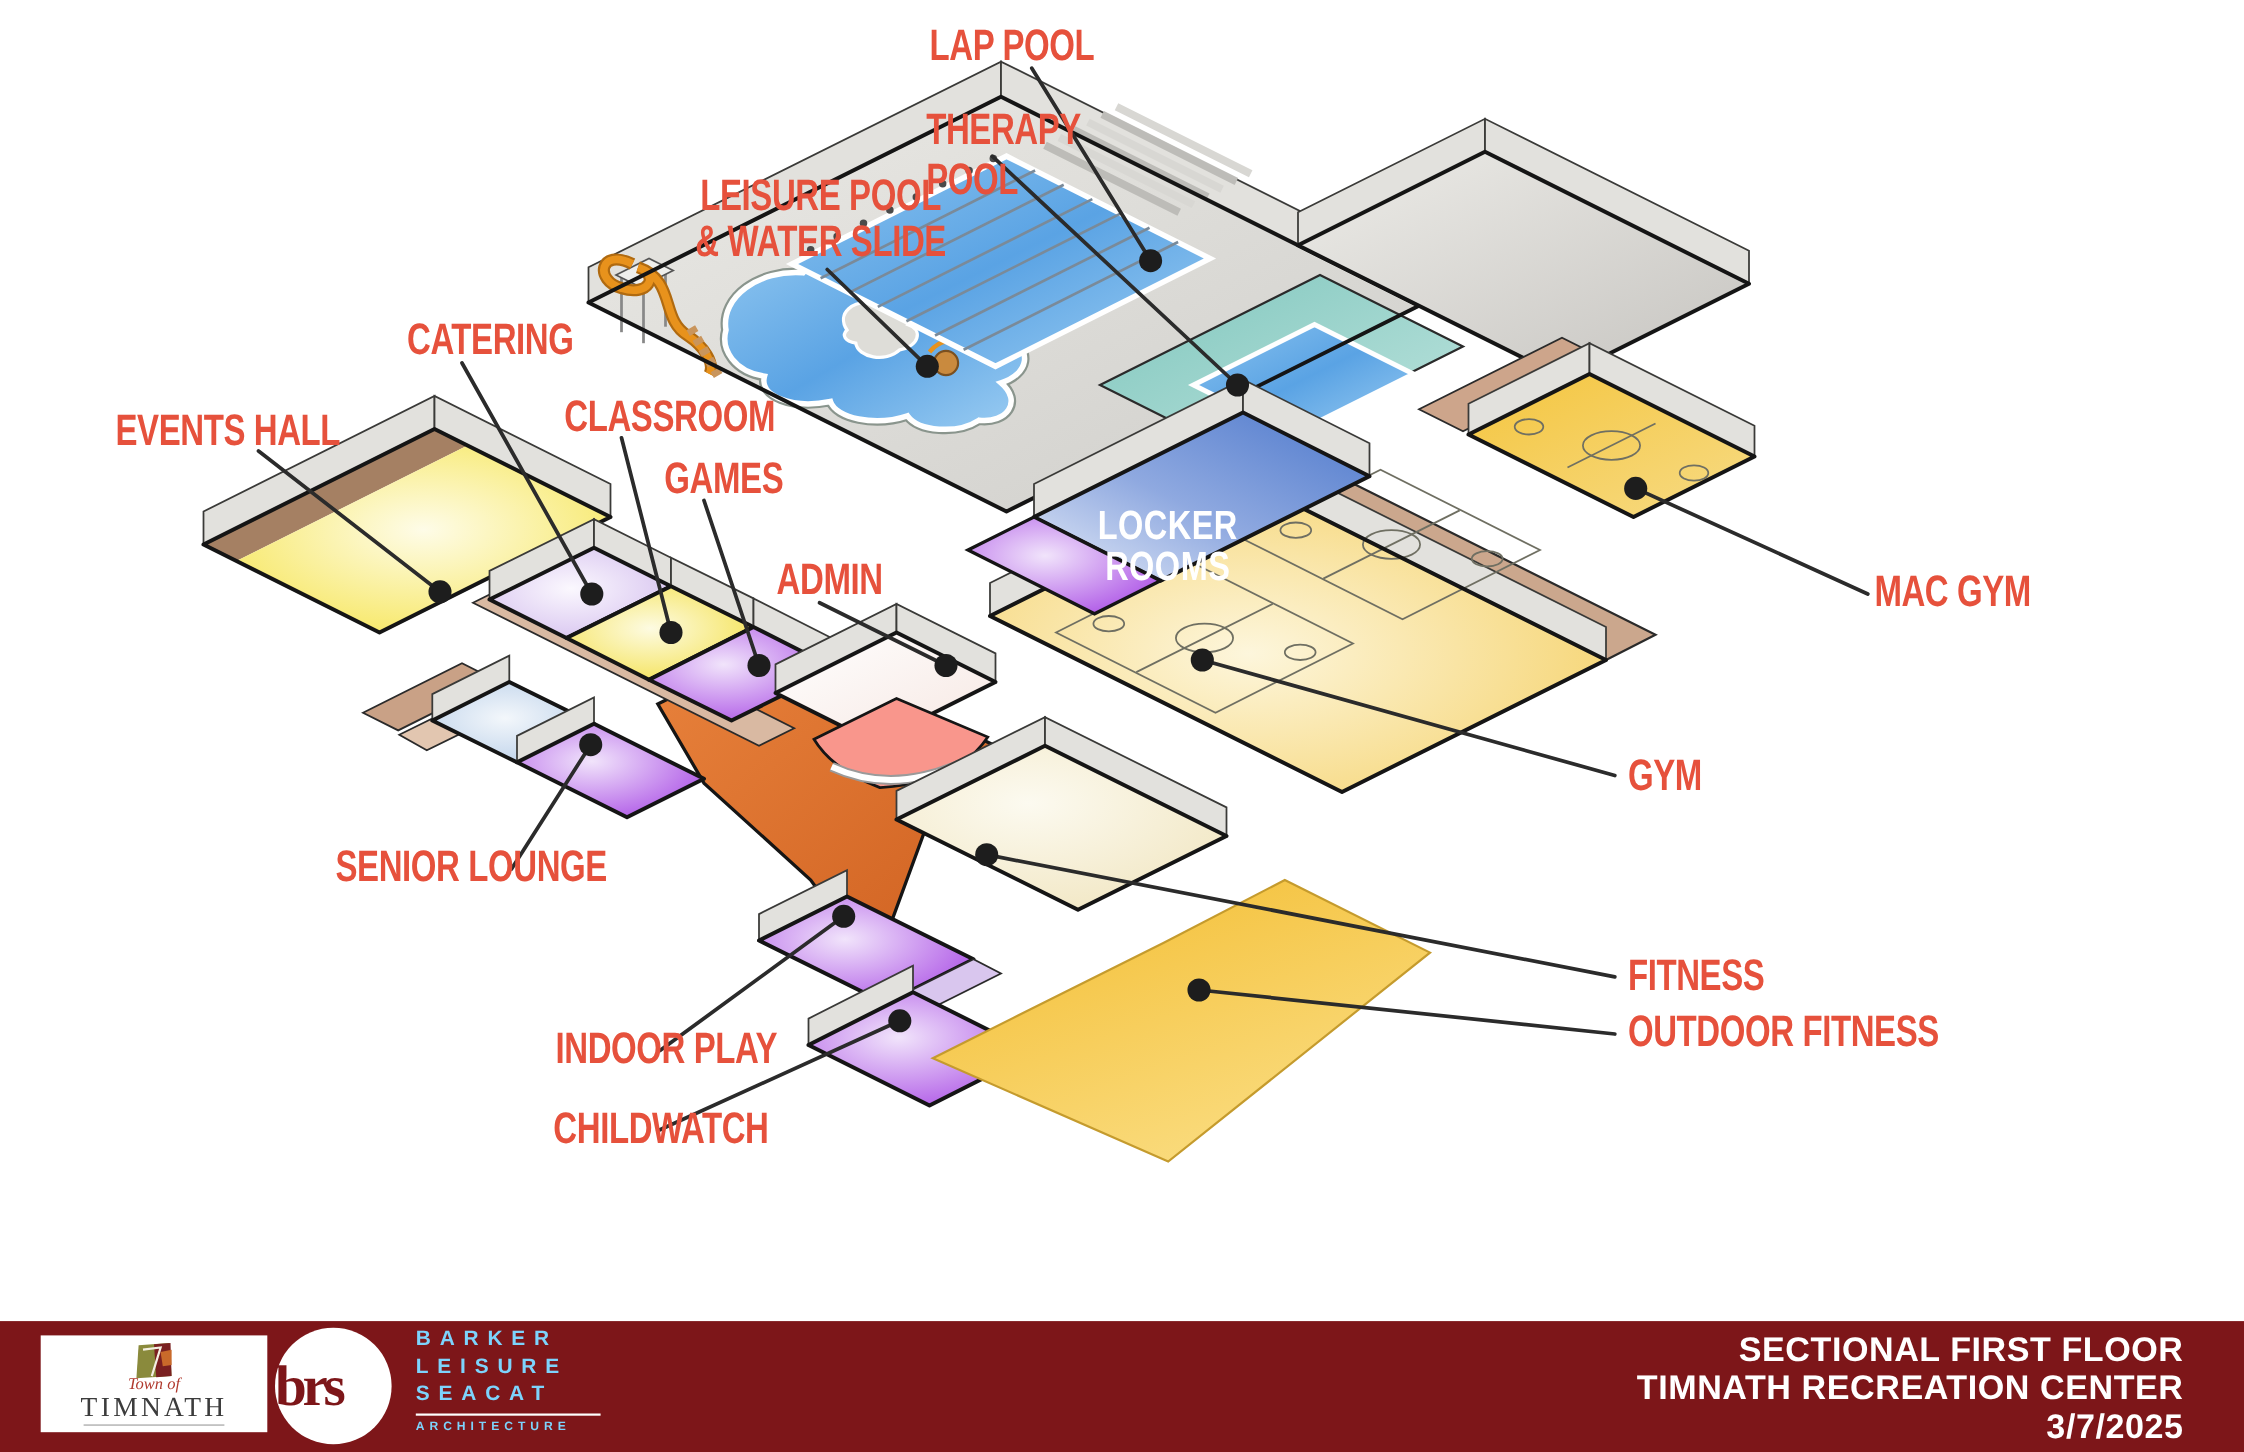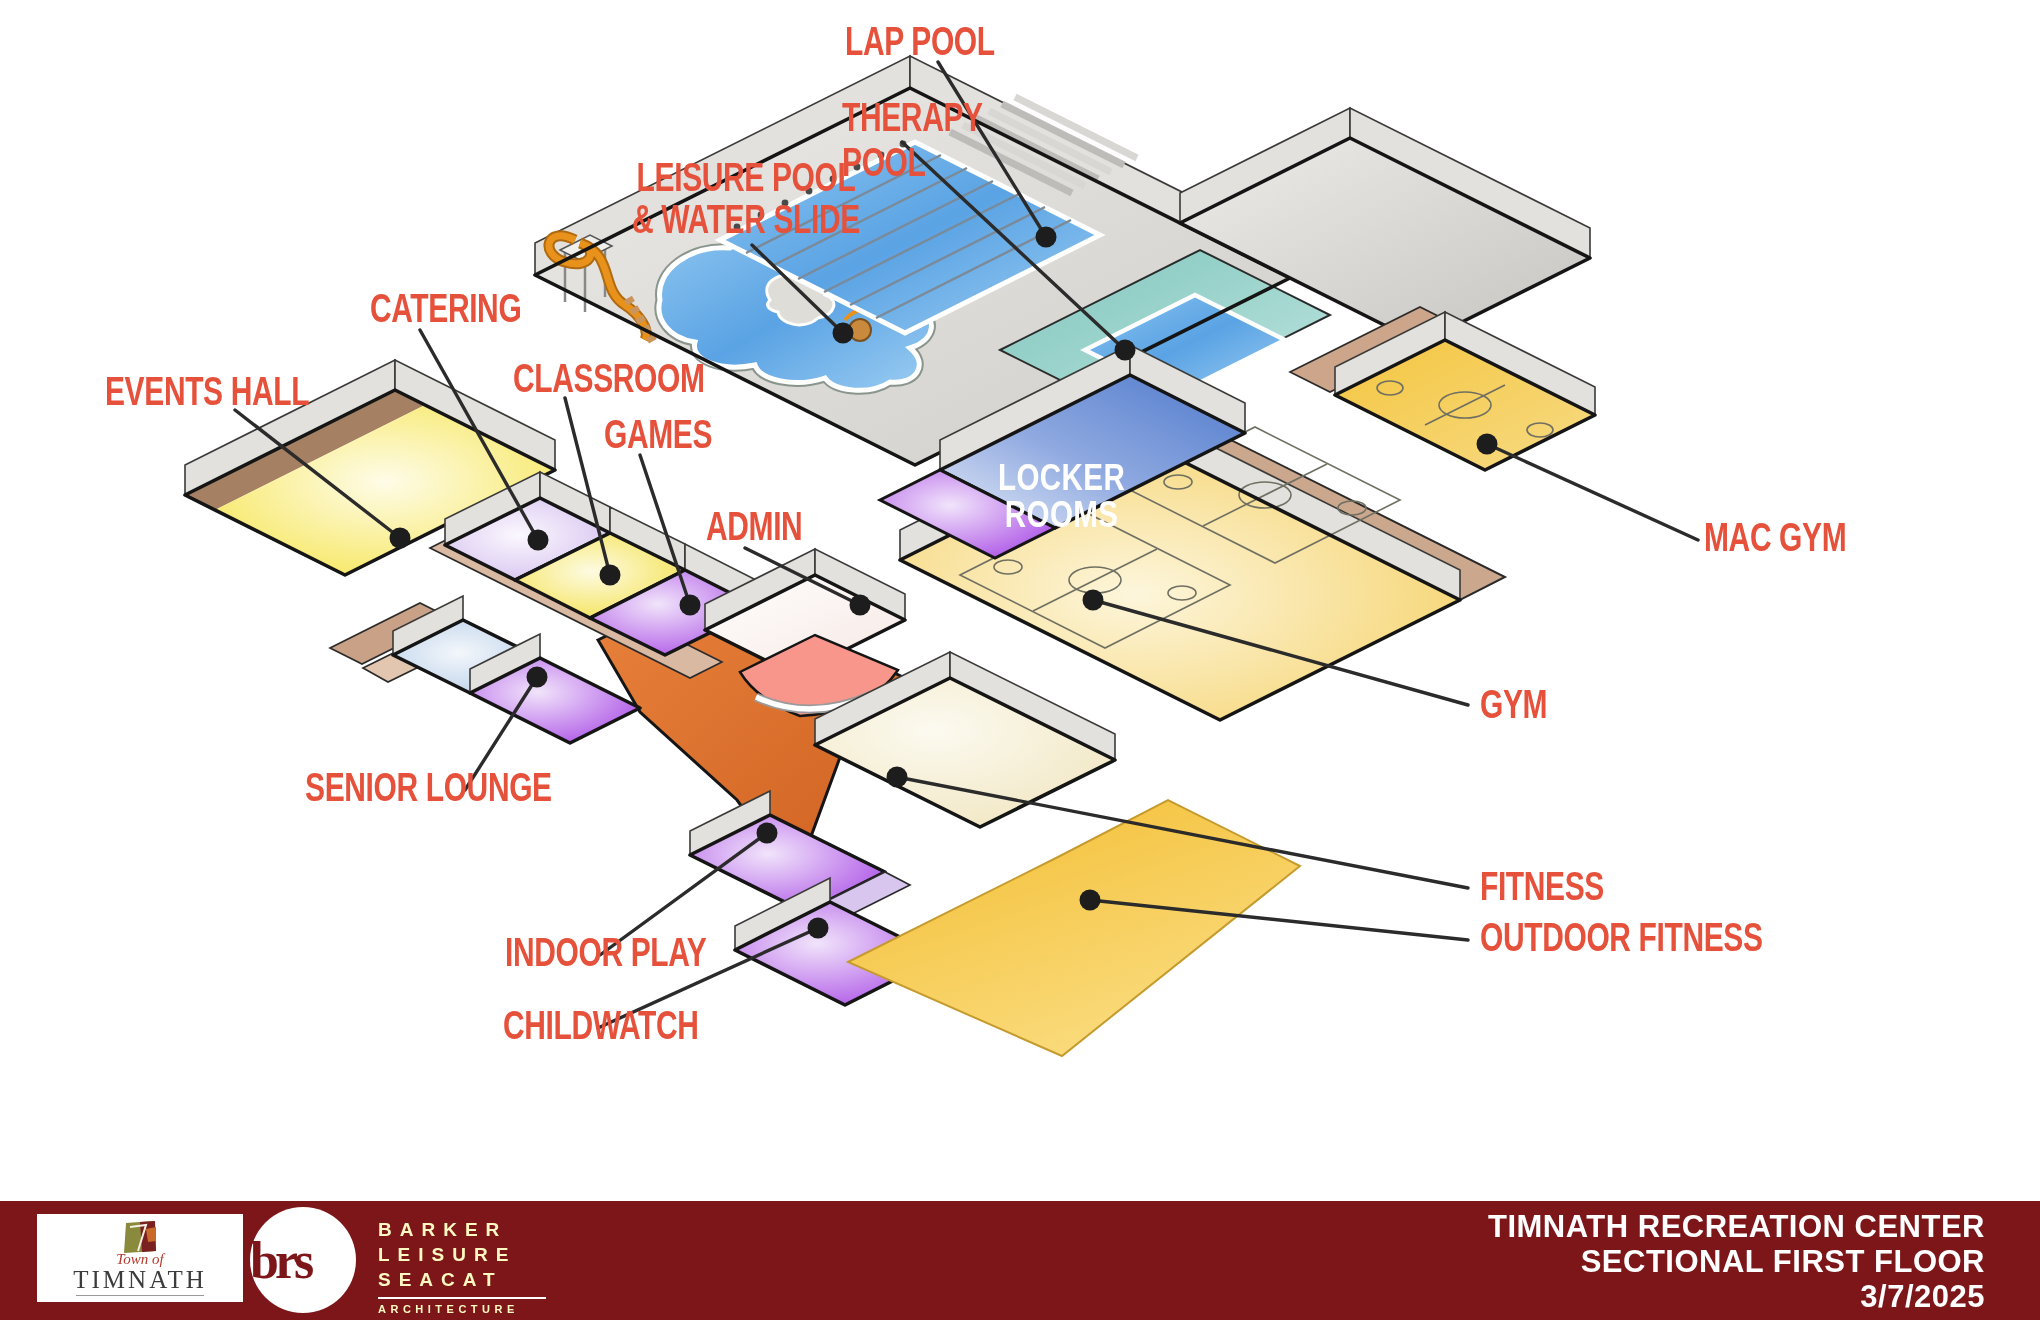--- a/index.html
+++ b/index.html
@@ -16,21 +16,21 @@
   
   .bar{position:absolute;left:0;top:1201px;width:2040px;height:119px;background:#7D1619;}
   .logo-box{position:absolute;left:22px;top:13px;width:206px;height:88px;background:#ffffff;
             display:flex;flex-direction:column;align-items:center;justify-content:center;margin-left:15px;}
   .town-script{font-family:"Liberation Serif",serif;font-style:italic;color:#b03a2e;font-size:15px;margin-top:-4px;}
   .town-name{font-family:"Liberation Serif",serif;color:#3c3c3c;font-size:25px;font-weight:normal;letter-spacing:3px;line-height:24px;}
   .town-rule{width:128px;height:1px;background:#9a9a9a;margin-top:3px;}
   .brs-circle{position:absolute;left:250px;top:6px;width:106px;height:106px;border-radius:50%;background:#ffffff;
               display:flex;align-items:center;justify-content:flex-start;}
   .brs-initials{font-family:"Liberation Serif",serif;font-weight:bold;color:#7D1619;font-size:52px;letter-spacing:-4px;}
-  .brs-text{position:absolute;left:378px;top:16px;color:#fef9c3;}
+  .brs-text{position:absolute;left:378px;top:4px;color:#7dd3fc;}
   .brs-line{font-size:19px;font-weight:bold;letter-spacing:8px;line-height:25px;}
   .brs-rule{width:168px;height:2px;background:#ffffff;margin:5px 0 4px 0;}
   .brs-arch{font-size:11px;font-weight:bold;letter-spacing:4.5px;}
   .titles{position:absolute;right:55px;top:8px;text-align:right;color:#ffffff;font-weight:bold;
           font-size:31px;line-height:35px;letter-spacing:0.5px;}
 </style>
 </head>
 <body>
 
 <div id="page">
@@ -373,18 +373,18 @@
   </div>
   <div class="brs-text">
     <div class="brs-line">BARKER</div>
     <div class="brs-line">LEISURE</div>
     <div class="brs-line">SEACAT</div>
     <div class="brs-rule"></div>
     <div class="brs-arch">ARCHITECTURE</div>
   </div>
 
   <div class="titles">
+    <div>SECTIONAL FIRST FLOOR</div>
     <div>TIMNATH RECREATION CENTER</div>
-    <div>SECTIONAL FIRST FLOOR</div>
     <div>3/7/2025</div>
   </div>
 </div>
 </div>
 
 </body></html>

